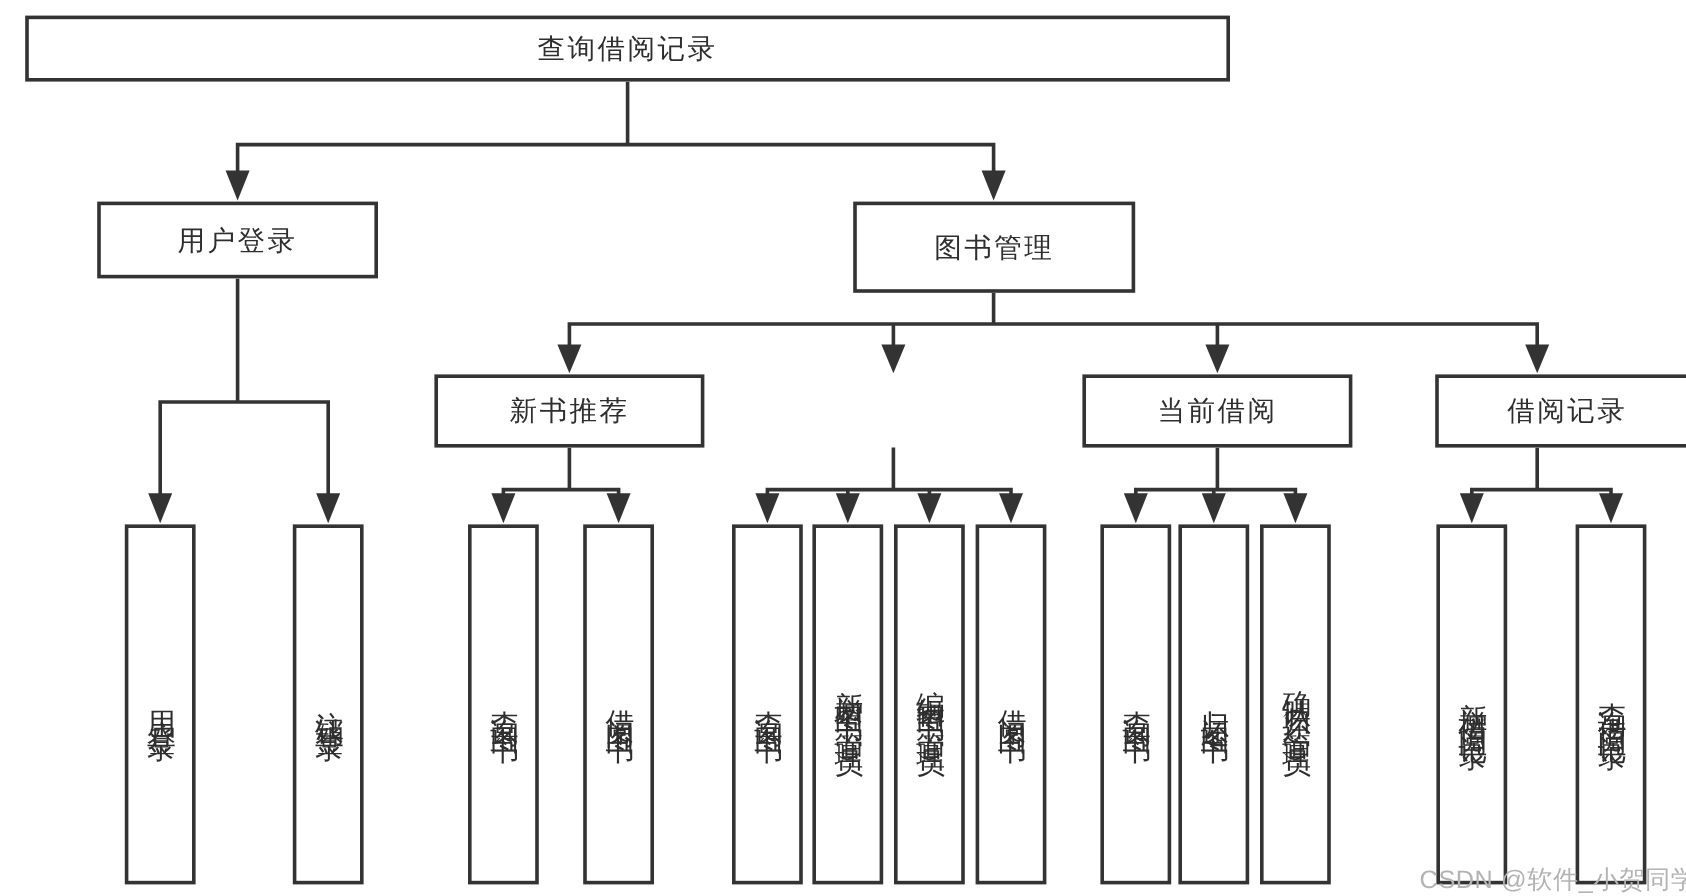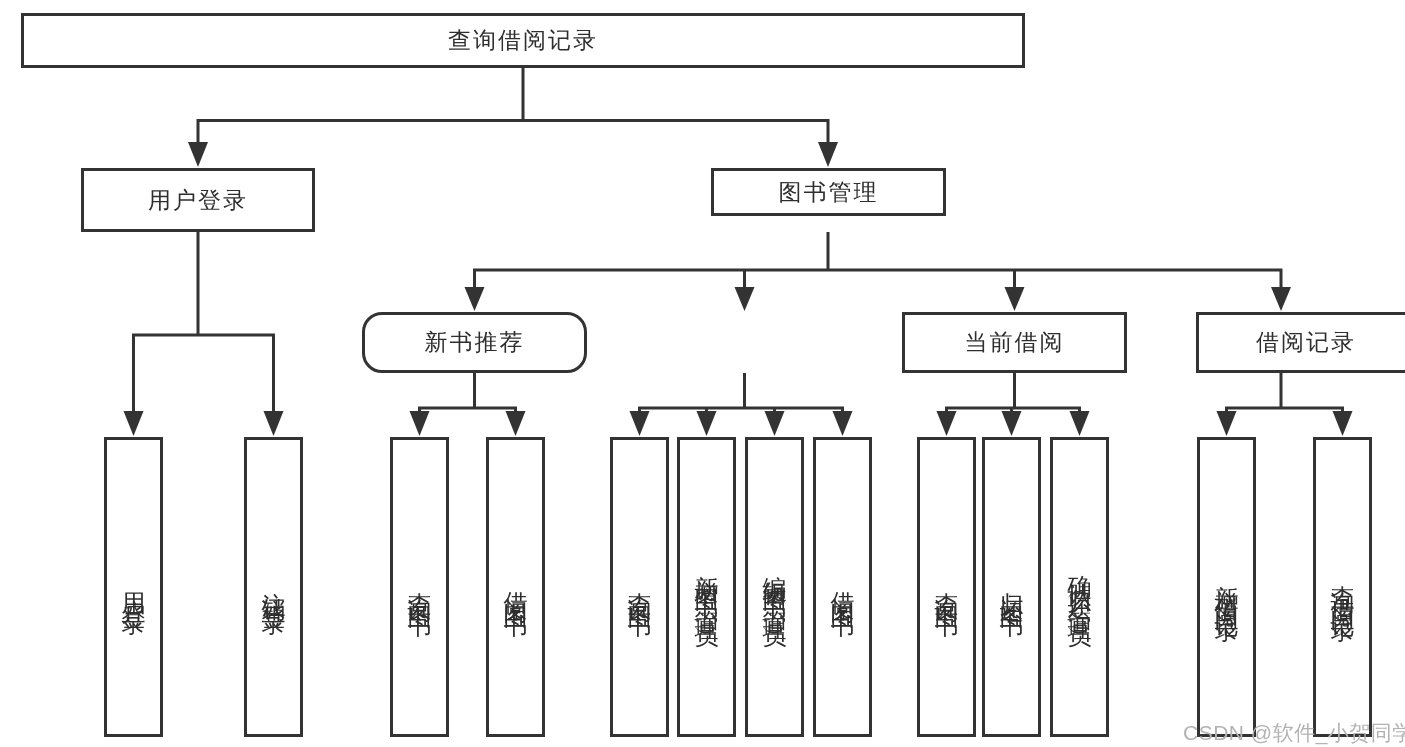--- a/index.html
+++ b/index.html
@@ -33,22 +33,22 @@
     white-space:nowrap;
   }
   .watermark{
     position:absolute;left:1183px;top:719px;
     font-size:21px;color:var(--watermark);
     white-space:nowrap;letter-spacing:0.5px;
   }
   
   #root-box{left:21px;top:13px;width:1004px;height:55px;}
   #l1-user-login{left:81px;top:168px;width:234px;height:64px;}
-  #l1-book-mgmt{left:711px;top:168px;width:235px;height:48px;}
-  #l2-new-book{left:362px;top:312px;width:225px;height:61px;border-radius:20px;}
+  #l1-book-mgmt{left:711px;top:168px;width:235px;height:76px;}
+  #l2-new-book{left:362px;top:312px;width:225px;height:61px;}
   #l2-book-borrow{left:632px;top:312px;width:225px;height:61px;}
   #l2-current-borrow{left:902px;top:312px;width:225px;height:61px;text-align:right;}
   #l2-borrow-records{left:1196px;top:312px;width:220px;height:61px;}
   #leaf-1{left:104px;}  #leaf-2{left:244px;}
   #leaf-3{left:390px;}  #leaf-4{left:486px;}
   #leaf-5{left:610px;}  #leaf-6{left:677px;}
   #leaf-7{left:745px;}  #leaf-8{left:813px;}
   #leaf-9{left:917px;}  #leaf-10{left:982px;} #leaf-11{left:1050px;}
   #leaf-12{left:1197px;} #leaf-13{left:1313px;}
 </style>

